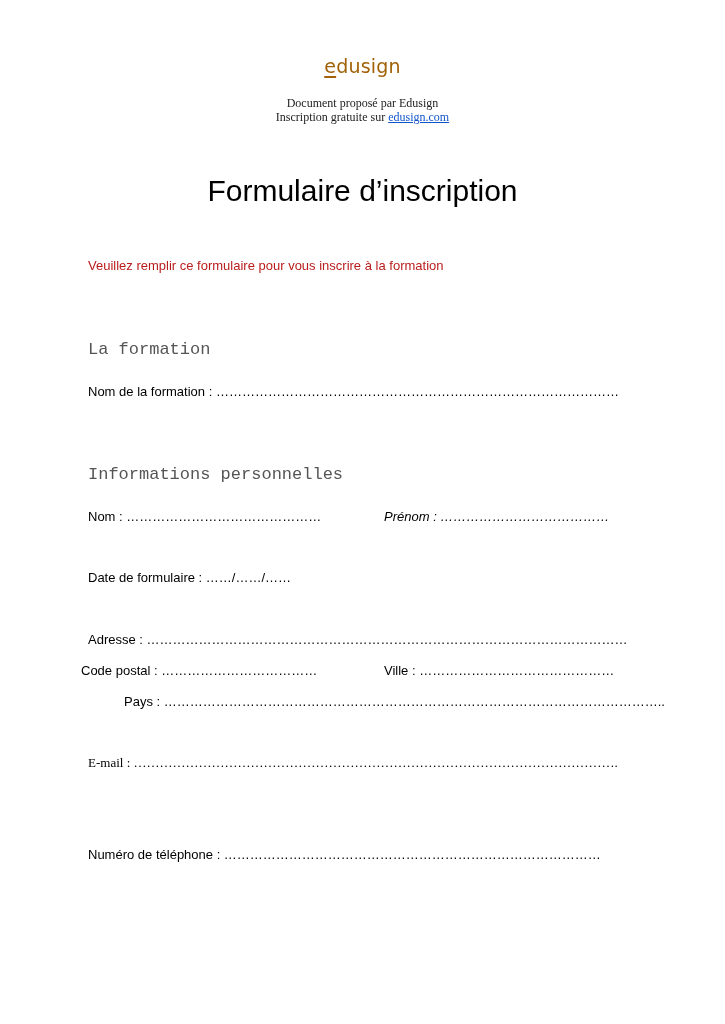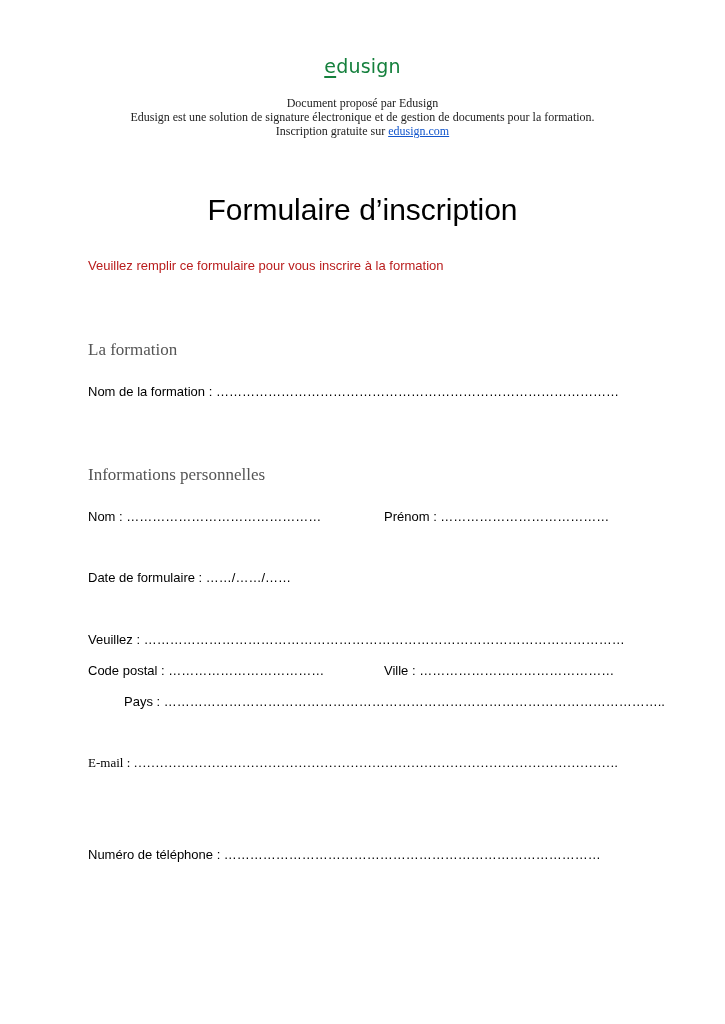--- a/index.html
+++ b/index.html
@@ -1,63 +1,62 @@
 <!DOCTYPE html>
 <html><head>
   <meta charset="utf-8">
   <style>
     html, body { margin: 0; padding: 0; background: #ffffff; }
     body { width: 725px; height: 1024px; position: relative; overflow: hidden; color: #000; }
     .logo {
       position: absolute; left: 0; width: 725px; top: 55px; text-align: center;
-      font-family: "DejaVu Sans", sans-serif; font-size: 19px; color: #15803d; letter-spacing: 0.2px;
+      font-family: "DejaVu Sans", sans-serif; font-size: 19px; color: #a16207; letter-spacing: 0.2px;
     }
     .logo .e { text-decoration: underline; text-decoration-thickness: 2px; text-underline-offset: 3px; }
     .header-block {
       position: absolute; left: 0; width: 725px; top: 96px; text-align: center;
       font-family: "Liberation Serif", serif; font-size: 12px; line-height: 14px; color: #222;
     }
     .header-block a { color: #1155cc; text-decoration: underline; }
     .title {
       position: absolute; left: 0; width: 725px; top: 174px; text-align: center;
-      font-family: "Liberation Sans", sans-serif; font-size: 30px; color: #000; margin-top: 19px;
+      font-family: "Liberation Sans", sans-serif; font-size: 30px; color: #000;
     }
     .intro {
       position: absolute; left: 88px; top: 258px;
       font-family: "Liberation Sans", sans-serif; font-size: 13px; color: #b91c1c;
     }
     .section-title {
       position: absolute; left: 88px;
-      font-family: Liberation Serif, serif; font-size: 17px; color: #555;
+      font-family: Liberation Mono, monospace; font-size: 17px; color: #555;
     }
     .field {
       position: absolute; white-space: nowrap;
       font-family: "Liberation Sans", sans-serif; font-size: 13px; color: #000;
     }
   </style>
 </head>
 <body>
 
 <div class="logo"><span class="e">e</span><span>dusign</span></div>
 
 <div class="header-block">
   <div>Document proposé par Edusign</div>
-  <div>Edusign est une solution de signature électronique et de gestion de documents pour la formation.</div>
   <div><span>Inscription gratuite sur </span><a>edusign.com</a></div>
 </div>
 
 <div class="title">Formulaire d’inscription</div>
 
 <div class="intro">Veuillez remplir ce formulaire pour vous inscrire à la formation</div>
 
 <div class="section-title" style="top:340px;">La formation</div>
 <div class="field" style="left:88px; top:384px;">Nom de la formation : …………………………………………………………………………………</div>
 
 <div class="section-title" style="top:465px;">Informations personnelles</div>
 <div class="field" style="left:88px; top:509px;">Nom : ………………………………………</div>
-<div class="field" style="left:384px; top:509px;">Prénom : …………………………………</div>
+<div class="field" style="left:384px; top:509px;font-style:italic;">Prénom : …………………………………</div>
 <div class="field" style="left:88px; top:570px;">Date de formulaire : ……/……/……</div>
-<div class="field" style="left:88px; top:632px;">Veuillez : …………………………………………………………………………………………………</div>
-<div class="field" style="left:88px; top:663px;">Code postal : ………………………………</div>
+<div class="field" style="left:88px; top:632px;">Adresse : …………………………………………………………………………………………………</div>
+<div class="field" style="left:81px; top:663px;">Code postal : ………………………………</div>
 <div class="field" style="left:384px; top:663px;">Ville  : ………………………………………</div>
 <div class="field" style="left:88px; top:694px;margin-left:36px;">Pays : ……………………………………………………………………………………………………..</div>
 <div class="field" style="left:88px; top:755px;font-family:Liberation Serif, serif;">E-mail : ………………………………………………………………………………………………….</div>
 <div class="field" style="left:88px; top:847px;">Numéro de téléphone : ……………………………………………………………………………</div>
 
 </body></html>

